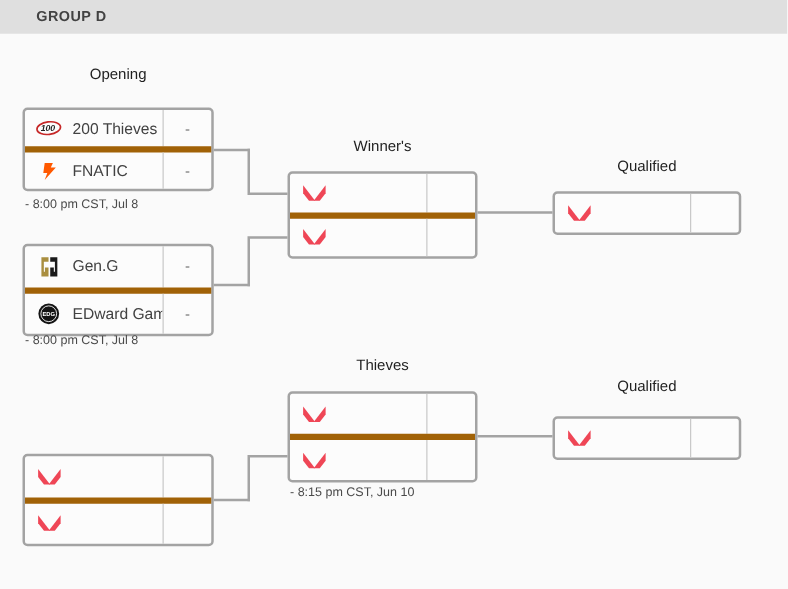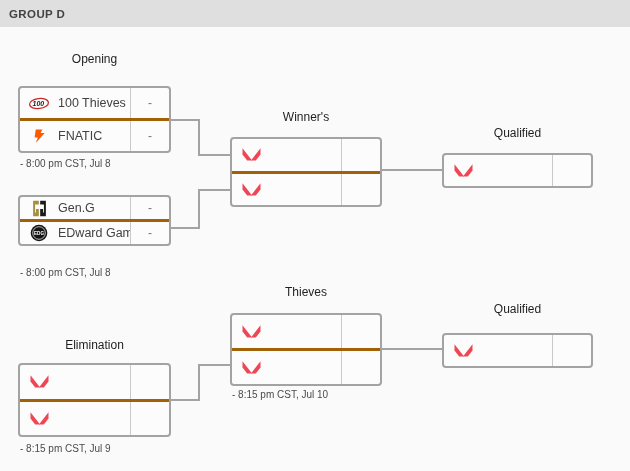--- a/index.html
+++ b/index.html
@@ -1,24 +1,24 @@
 <!DOCTYPE html>
 <html><head>
 <meta charset="utf-8">
 <style>
   html,body{margin:0;padding:0;background:#fafafa;}
   .stage{position:relative;width:630px;height:471px;background:#fafafa;
          font-family:"Liberation Sans",sans-serif;overflow:hidden;}
   .header{position:absolute;left:0;top:0;width:630px;height:27px;background:#dfdfdf;
           display:flex;align-items:center;}
-  .header-title{font-size:11.5px;font-weight:bold;color:#424242;padding-left:9px;letter-spacing:.4px;}
+  .header-title{font-size:11.5px;font-weight:bold;color:#424242;padding-left:29px;letter-spacing:.4px;}
   .box{position:absolute;border:2px solid #a3a3a3;border-radius:4px;background:#fcfcfc;
        box-sizing:border-box;display:flex;flex-direction:column;}
   .row{flex:1;display:flex;align-items:center;min-height:0;}
-  .row + .row{border-top:3px solid #a16207;}
+  .row + .row{border-top:5px solid #a16207;}
   .logo{width:22px;height:18px;margin:0 8px 0 8px;display:flex;align-items:center;
         justify-content:center;flex-shrink:0;}
   .team{flex:1;font-size:12.5px;color:#424242;white-space:nowrap;overflow:hidden;}
   .score{width:38px;align-self:stretch;border-left:1px solid #c9c9c9;display:flex;
          align-items:center;justify-content:center;font-size:12px;color:#757575;flex-shrink:0;}
   .label{position:absolute;text-align:center;font-size:12px;font-weight:normal;color:#1f1f1f;}
   .date{position:absolute;font-size:10px;color:#4a4a4a;}
   .conn{position:absolute;background:#a3a3a3;}
 </style>
 </head>
@@ -28,21 +28,20 @@
 
   <div class="header">
     <span class="header-title">GROUP D</span>
   </div>
 
   <div class="label" style="left:18px;top:52px;width:153px;">Opening</div>
   <div class="label" style="left:230px;top:110px;width:152px;">Winner's</div>
   <div class="label" style="left:442px;top:126px;width:151px;">Qualified</div>
   <div class="label" style="left:230px;top:285px;width:152px;">Thieves</div>
   <div class="label" style="left:442px;top:302px;width:151px;">Qualified</div>
-  <div class="label" style="left:18px;top:338px;width:153px;">Elimination</div>
 
   <div class="conn" style="left:171px;top:119px;width:29px;height:2px;"></div>
   <div class="conn" style="left:198px;top:119px;width:2px;height:37px;"></div>
   <div class="conn" style="left:200px;top:154px;width:30px;height:2px;"></div>
   <div class="conn" style="left:171px;top:227px;width:29px;height:2px;"></div>
   <div class="conn" style="left:198px;top:189px;width:2px;height:40px;"></div>
   <div class="conn" style="left:200px;top:189px;width:30px;height:2px;"></div>
   <div class="conn" style="left:382px;top:169px;width:60px;height:2px;"></div>
   <div class="conn" style="left:171px;top:399px;width:29px;height:2px;"></div>
   <div class="conn" style="left:198px;top:364px;width:2px;height:37px;"></div>
@@ -50,36 +49,36 @@
   <div class="conn" style="left:382px;top:348px;width:60px;height:2px;"></div>
 
   <div class="box" style="left:18px;top:86px;width:153px;height:67px;">
     <div class="row">
       <span class="logo">
         <svg width="22" height="15" viewBox="0 0 42 30">
           <ellipse cx="21" cy="15" rx="19" ry="10" fill="none" stroke-width="2.6" transform="rotate(-7 21 15)" stroke="#c62828"></ellipse>
           <text x="8" y="20" font-style="italic" font-weight="bold" font-size="14" fill="#222">100</text>
         </svg>
       </span>
-      <span class="team">100 Thieves</span>
+      <span class="team">200 Thieves</span>
       <span class="score">-</span>
     </div>
     <div class="row">
       <span class="logo">
         <svg width="15" height="16" viewBox="0 0 16 16">
           <path d="M4,1 H11 L9.2,4.8 H13.5 L4,15.5 L6.2,9.5 H2.8 Z" fill="#ff5900"></path>
         </svg>
       </span>
       <span class="team">FNATIC</span>
       <span class="score">-</span>
     </div>
   </div>
   <div class="date" style="left:20px;top:158px;">- 8:00 pm CST, Jul 8</div>
 
-  <div class="box" style="left:18px;top:195px;width:153px;height:51px;">
+  <div class="box" style="left:18px;top:195px;width:153px;height:74px;">
     <div class="row">
       <span class="logo">
         <svg width="17" height="17" viewBox="0 0 20 20">
           <path d="M9.2,1 H2.5 V19 H9.2 V10.5 H5.8 V14.6 H4.8 V5.2 H9.2 Z" fill="#a98e3f"></path>
           <path d="M10.8,1 H17.5 V19 H10.8 V10.5 H14.2 V14.6 H15.2 V5.2 H10.8 Z" fill="#1a1a1a"></path>
         </svg>
       </span>
       <span class="team">Gen.G</span>
       <span class="score">-</span>
     </div>
@@ -148,21 +147,21 @@
       <span class="logo">
         <svg width="19" height="15" viewBox="0 0 100 80">
           <path d="M2,6 L53,72 H27 L2,40 Z" fill="#ef4656"></path>
           <path d="M98,6 V40 L73,72 H47 Z" fill="#ef4656"></path>
         </svg>
       </span>
       <span class="team"></span>
       <span class="score"></span>
     </div>
   </div>
-  <div class="date" style="left:232px;top:389px;">- 8:15 pm CST, Jul 10</div>
+  <div class="date" style="left:232px;top:389px;">- 8:15 pm CST, Jun 10</div>
 
   <div class="box" style="left:442px;top:333px;width:151px;height:35px;">
     <div class="row">
       <span class="logo">
         <svg width="19" height="15" viewBox="0 0 100 80">
           <path d="M2,6 L53,72 H27 L2,40 Z" fill="#ef4656"></path>
           <path d="M98,6 V40 L73,72 H47 Z" fill="#ef4656"></path>
         </svg>
       </span>
       <span class="team"></span>
@@ -185,15 +184,14 @@
       <span class="logo">
         <svg width="19" height="15" viewBox="0 0 100 80">
           <path d="M2,6 L53,72 H27 L2,40 Z" fill="#ef4656"></path>
           <path d="M98,6 V40 L73,72 H47 Z" fill="#ef4656"></path>
         </svg>
       </span>
       <span class="team"></span>
       <span class="score"></span>
     </div>
   </div>
-  <div class="date" style="left:20px;top:443px;">- 8:15 pm CST, Jul 9</div>
 
 </div>
 
 </body></html>

